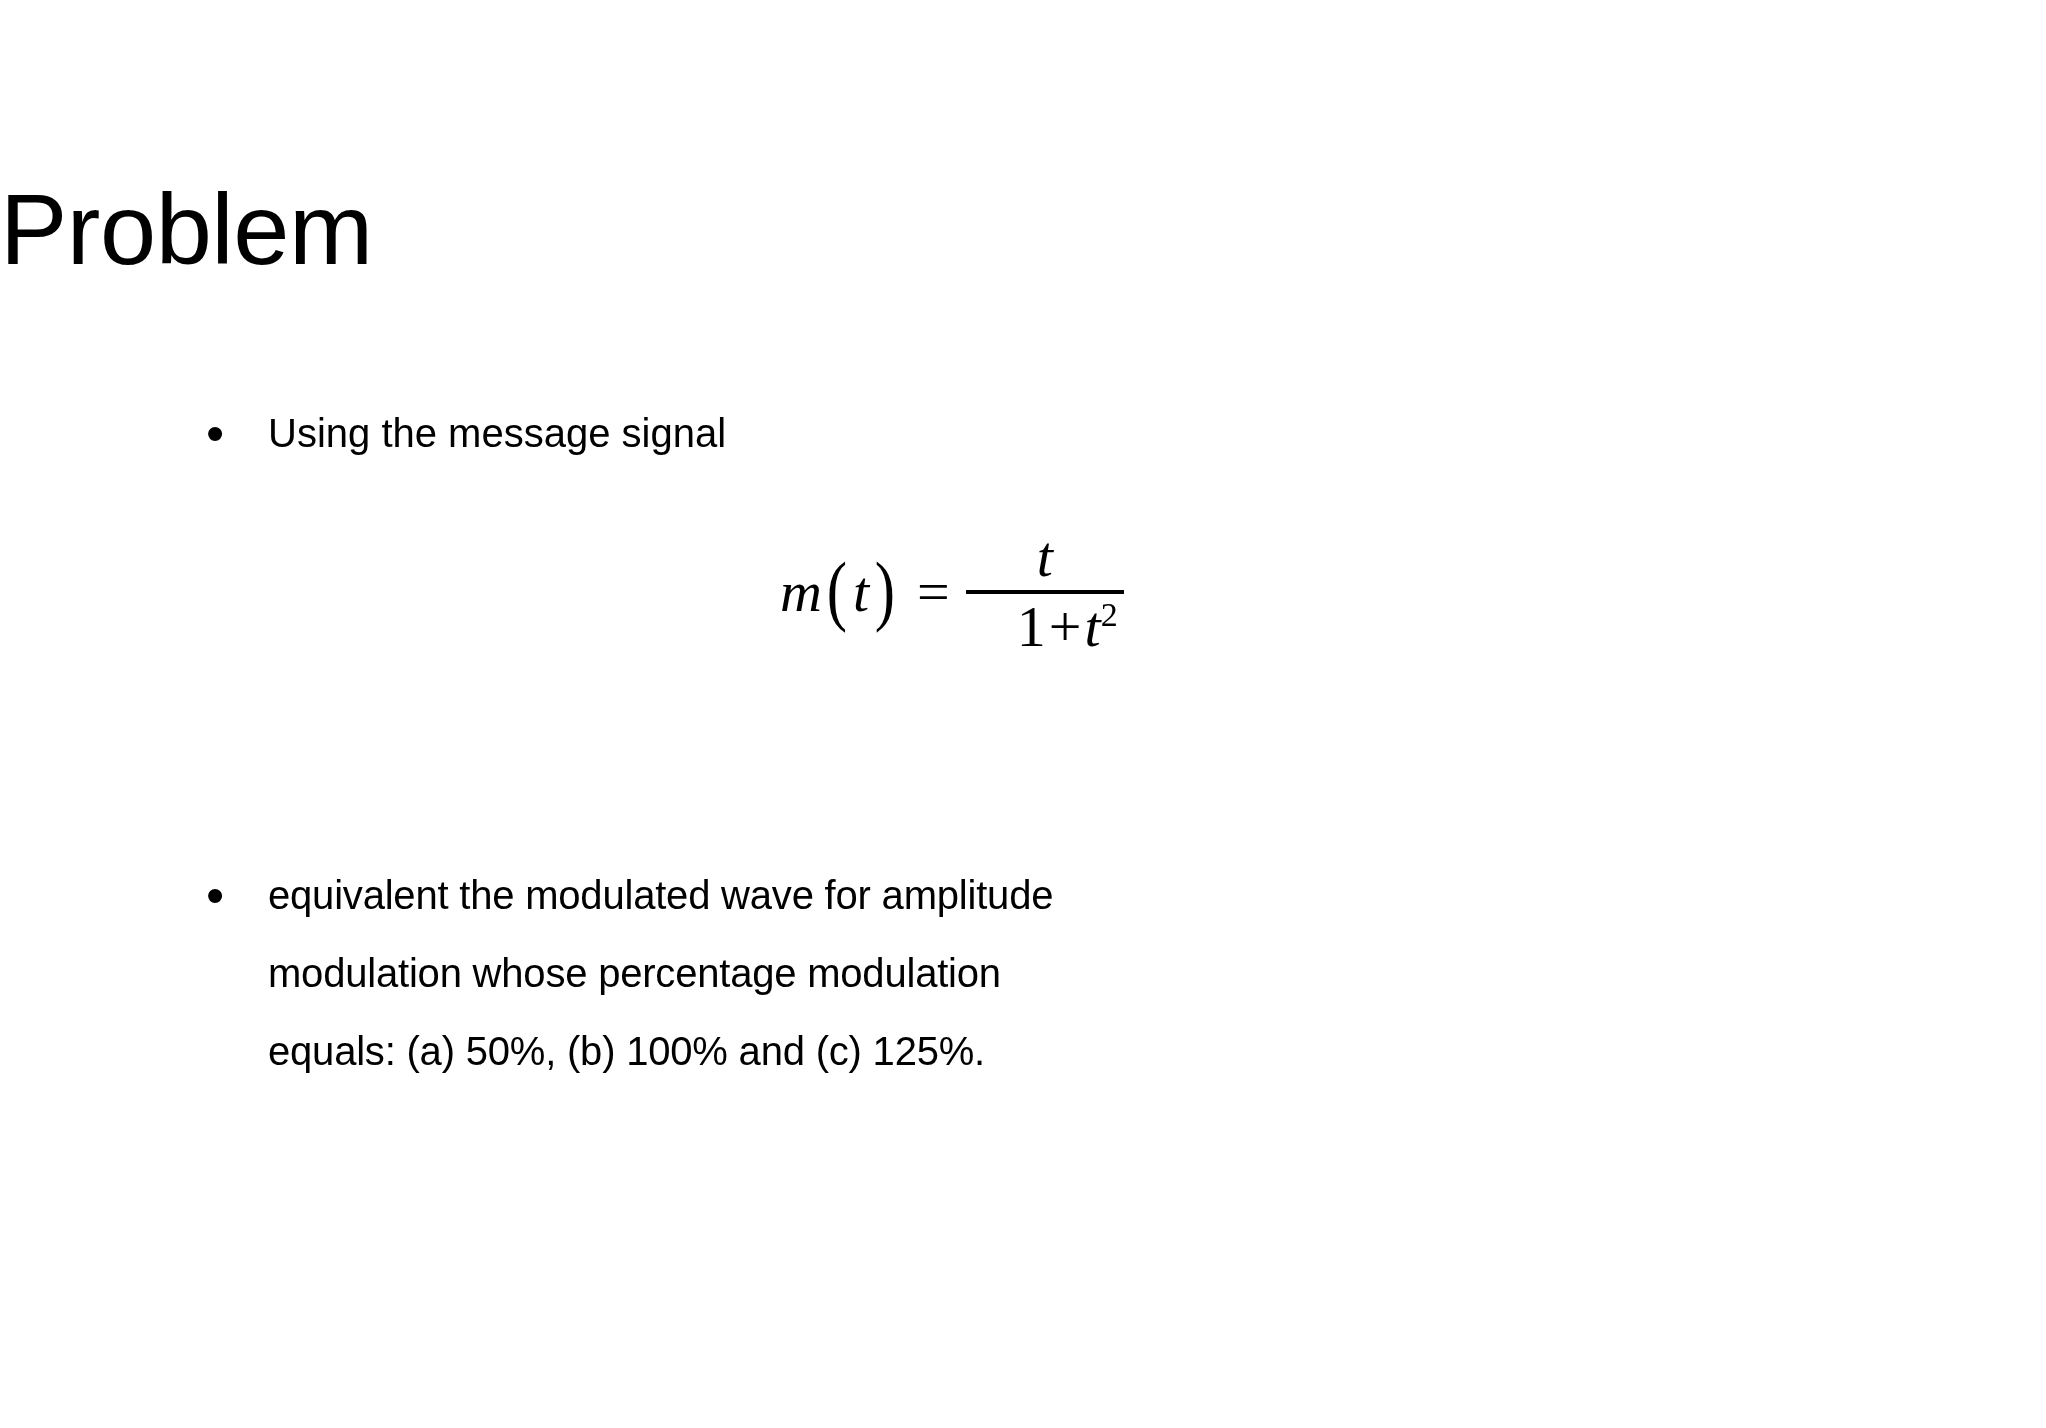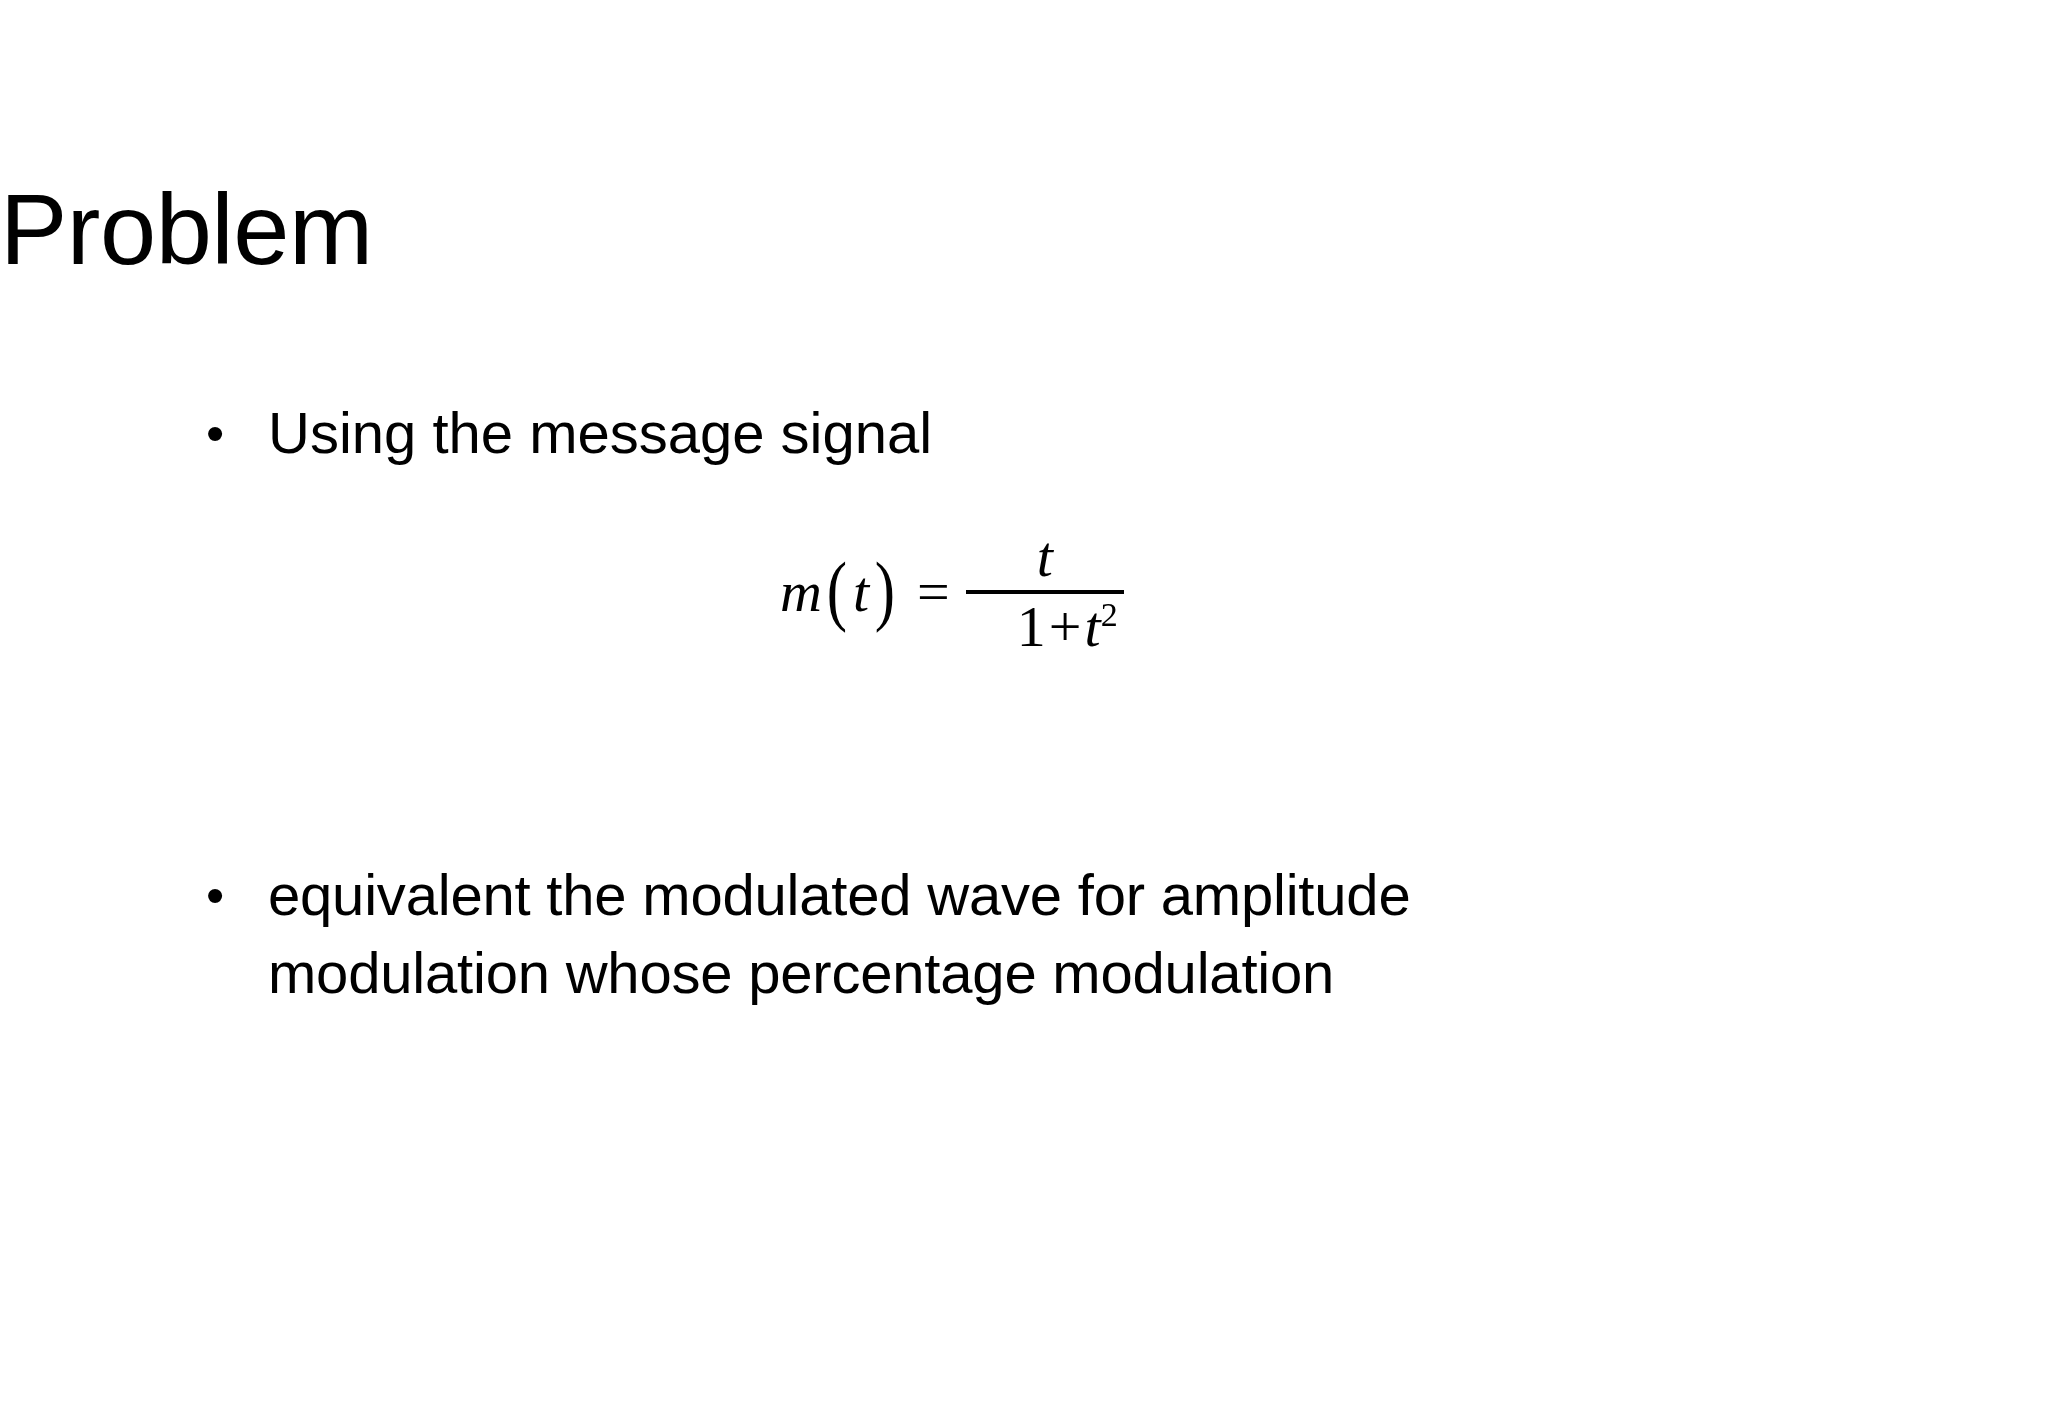--- a/index.html
+++ b/index.html
@@ -56,21 +56,21 @@
     font-size: 52px;
     line-height: 1.0;
     text-align: left;
     padding-left: 8px;
     box-sizing: border-box;
     color: #000000;
   }
   .bullet-text {
     flex: 1 1 auto;
     font-family: "Liberation Sans", sans-serif;
-    font-size: 58px;
+    font-size: 40px;
     font-weight: 400;
     line-height: 78px;
     color: #000000;
   }
 
   #bullet-1 {
     left: 198px;
     top: 394px;
     width: 1700px;
   }
@@ -185,16 +185,17 @@
         <span class="num1">1</span><span class="plus">+</span><span class="tvar">t</span><sup>2</sup>
       </span>
     </span>
   </div>
 
   <div class="bullet" id="bullet-2">
     <span class="bullet-marker">•</span>
     <span class="bullet-text">
       <span class="bullet-line">equivalent the modulated wave for amplitude</span>
       <span class="bullet-line">modulation whose percentage modulation</span>
+      <span class="bullet-line">equals: (a) 50%, (b) 100% and (c) 125%.</span>
     </span>
   </div>
 
 </div>
 
 </body></html>

